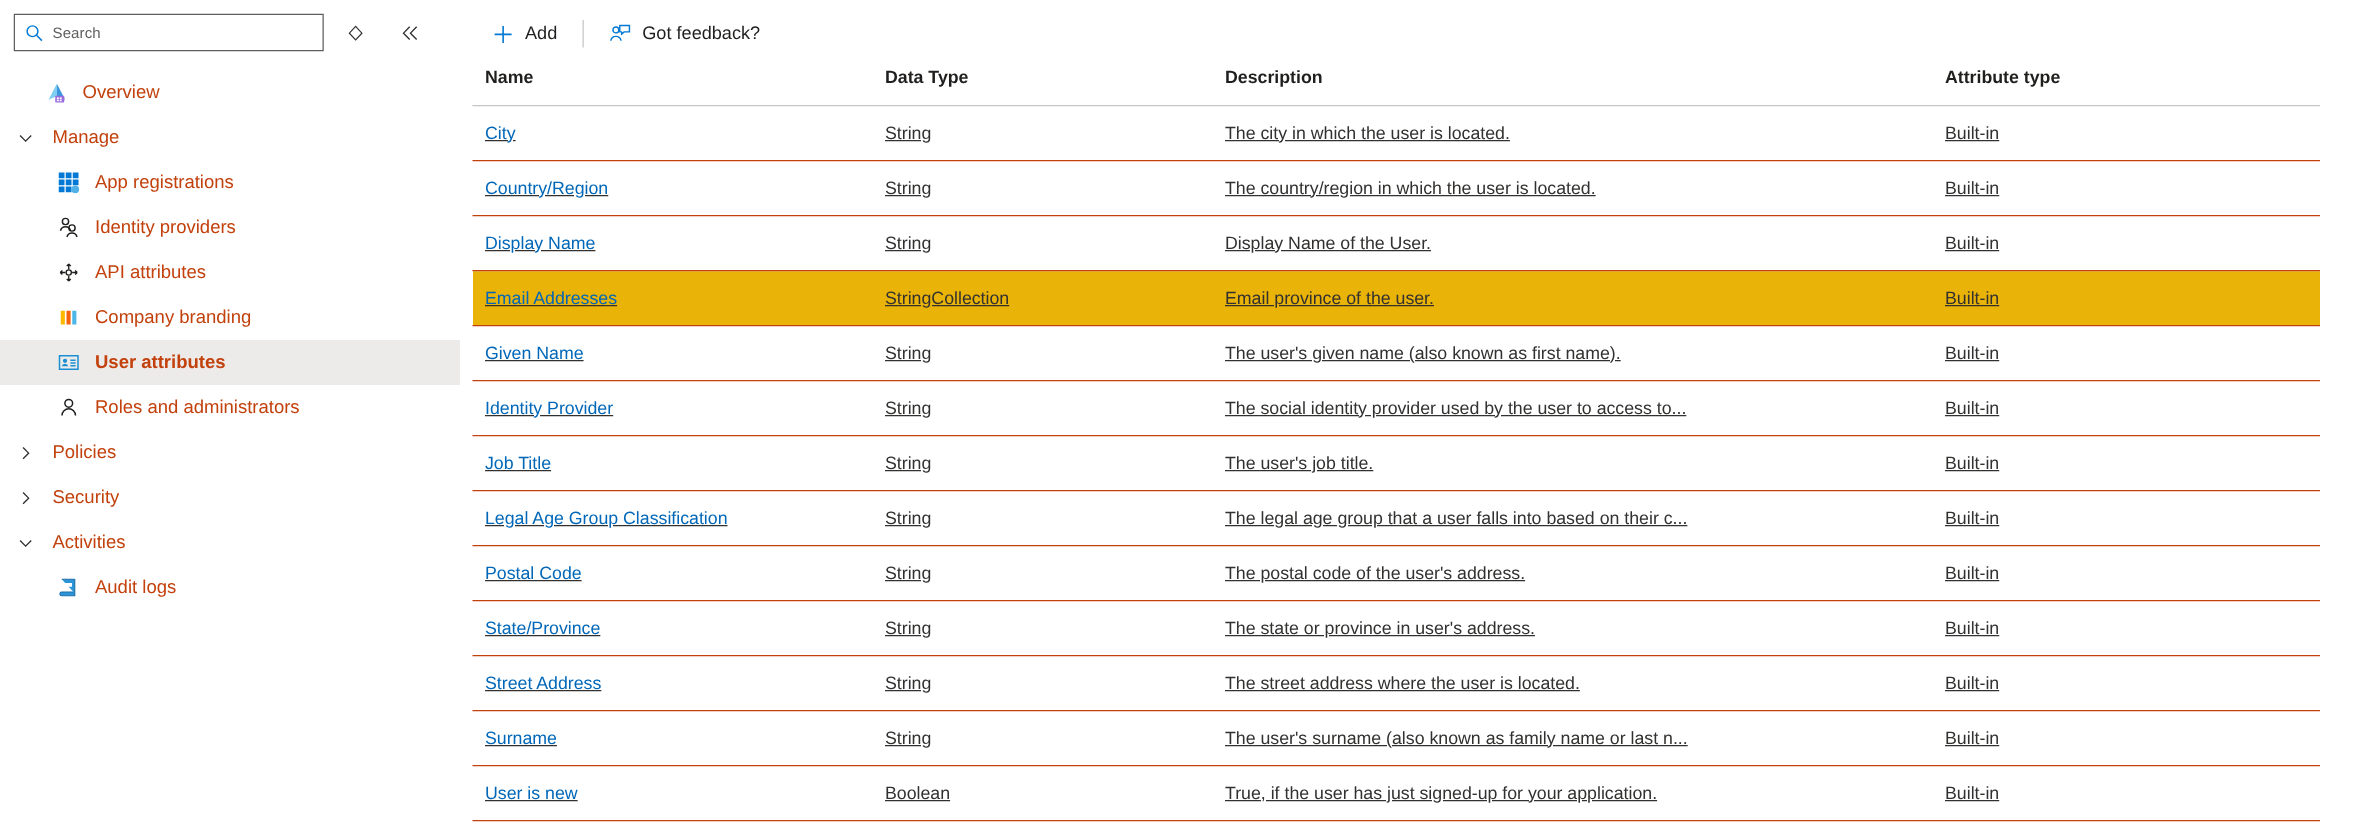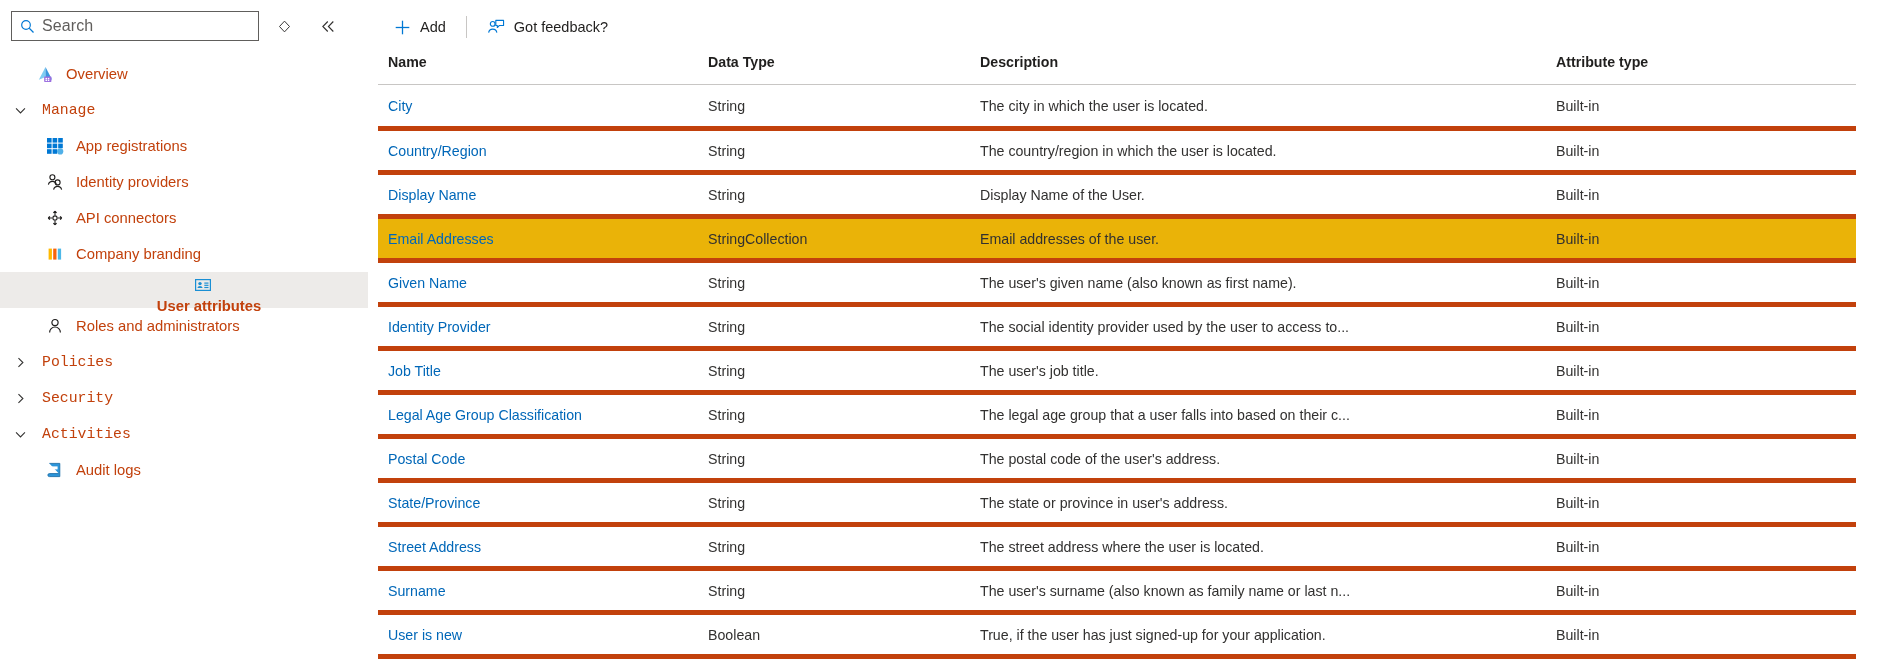--- a/index.html
+++ b/index.html
@@ -40,21 +40,21 @@
     align-items: center;
     padding: 0 8px;
     gap: 7px;
   }
   .search-box .mag {
     flex: 0 0 auto;
     display: block;
     line-height: 0;
   }
   .search-ph {
-    font-size: 16px;
+    font-size: 12px;
     color: #605e5c;
     letter-spacing: .1px;
   }
   .side-icon-btn {
     width: 30px; height: 30px;
     display: flex; align-items: center; justify-content: center;
     color: #323130;
     margin-left: 10px;
     line-height: 0;
   }
@@ -65,25 +65,24 @@
     height: 36px;
     display: flex;
     align-items: center;
     font-size: 14.8px;
     color: #c2410c;
     position: relative;
     white-space: nowrap;
   }
   .nav-item.level0 { padding-left: 14px; }
   .nav-item.level1 { padding-left: 46px; }
-  .nav-item.group  { padding-left: 14px; font-family: Liberation Mono, monospace; }
+  .nav-item.group  { padding-left: 14px; }
   .nav-item.selected {
     background: #edebe9;
     font-weight: 600;
-    flex-direction: column;
   }
   .nav-chev {
     width: 22px;
     flex: 0 0 22px;
     display: flex; align-items: center; justify-content: flex-start;
     color: #323130;
     line-height: 0;
   }
   .nav-ico {
     width: 26px;
@@ -148,25 +147,26 @@
     padding: 0 0 14px 0;
     border-bottom: 1px solid #c8c6c4;
     vertical-align: bottom;
     white-space: nowrap;
   }
   table.grid td {
     font-size: 14.2px;
     color: #323130;
     height: 44px;
     padding: 0;
-    border-bottom: 5px solid #c2410c;
+    border-bottom: 1px solid #c2410c;
     vertical-align: middle;
     white-space: nowrap;
     overflow: hidden;
     text-overflow: ellipsis;
+    text-decoration: underline;
   }
   table.grid tr.hover td { background: #eab308; }
   table.grid tr.hover td:first-child { }
   .cell-link {
     color: #0067b8;
     font-size: 14.2px;
   }
   .col-name  { width: 330px; padding-left: 10px !important; }
   .col-type  { width: 272px; }
   .col-desc  { width: auto; padding-right: 24px !important; }
@@ -262,21 +262,21 @@
       <div class="nav-item level1">
         <span class="nav-ico">
           <svg width="18" height="18" viewBox="0 0 18 18">
             <circle cx="9" cy="9" r="2.1" fill="none" stroke="#201f1e" stroke-width="1.1"></circle>
             <path d="M9 6.3 L9 2.2 M9 2.2 L7.4 3.9 M9 2.2 L10.6 3.9" fill="none" stroke="#201f1e" stroke-width="1.1"></path>
             <path d="M9 11.7 L9 15.8 M9 15.8 L7.4 14.1 M9 15.8 L10.6 14.1" fill="none" stroke="#201f1e" stroke-width="1.1"></path>
             <path d="M6.3 9 L2.2 9 M2.2 9 L3.9 7.4 M2.2 9 L3.9 10.6" fill="none" stroke="#201f1e" stroke-width="1.1"></path>
             <path d="M11.7 9 L15.8 9 M15.8 9 L14.1 7.4 M15.8 9 L14.1 10.6" fill="none" stroke="#201f1e" stroke-width="1.1"></path>
           </svg>
         </span>
-        <span class="nav-label">API connectors</span>
+        <span class="nav-label">API attributes</span>
       </div>
 
       <div class="nav-item level1">
         <span class="nav-ico">
           <svg width="18" height="18" viewBox="0 0 18 18">
             <rect x="2.6" y="3.6" width="3.3" height="11" fill="#ffb900"></rect>
             <rect x="7.2" y="3.6" width="3.3" height="11" fill="#f7630c"></rect>
             <rect x="11.8" y="3.6" width="3.3" height="11" fill="#4db8e8"></rect>
           </svg>
         </span>
@@ -400,21 +400,21 @@
             </tr>
             <tr>
               <td class="col-name"><span class="cell-link">Display Name</span></td>
               <td class="col-type">String</td>
               <td class="col-desc">Display Name of the User.</td>
               <td class="col-attr">Built-in</td>
             </tr>
             <tr class="hover">
               <td class="col-name"><span class="cell-link">Email Addresses</span></td>
               <td class="col-type">StringCollection</td>
-              <td class="col-desc">Email addresses of the user.</td>
+              <td class="col-desc">Email province of the user.</td>
               <td class="col-attr">Built-in</td>
             </tr>
             <tr>
               <td class="col-name"><span class="cell-link">Given Name</span></td>
               <td class="col-type">String</td>
               <td class="col-desc">The user's given name (also known as first name).</td>
               <td class="col-attr">Built-in</td>
             </tr>
             <tr>
               <td class="col-name"><span class="cell-link">Identity Provider</span></td>

